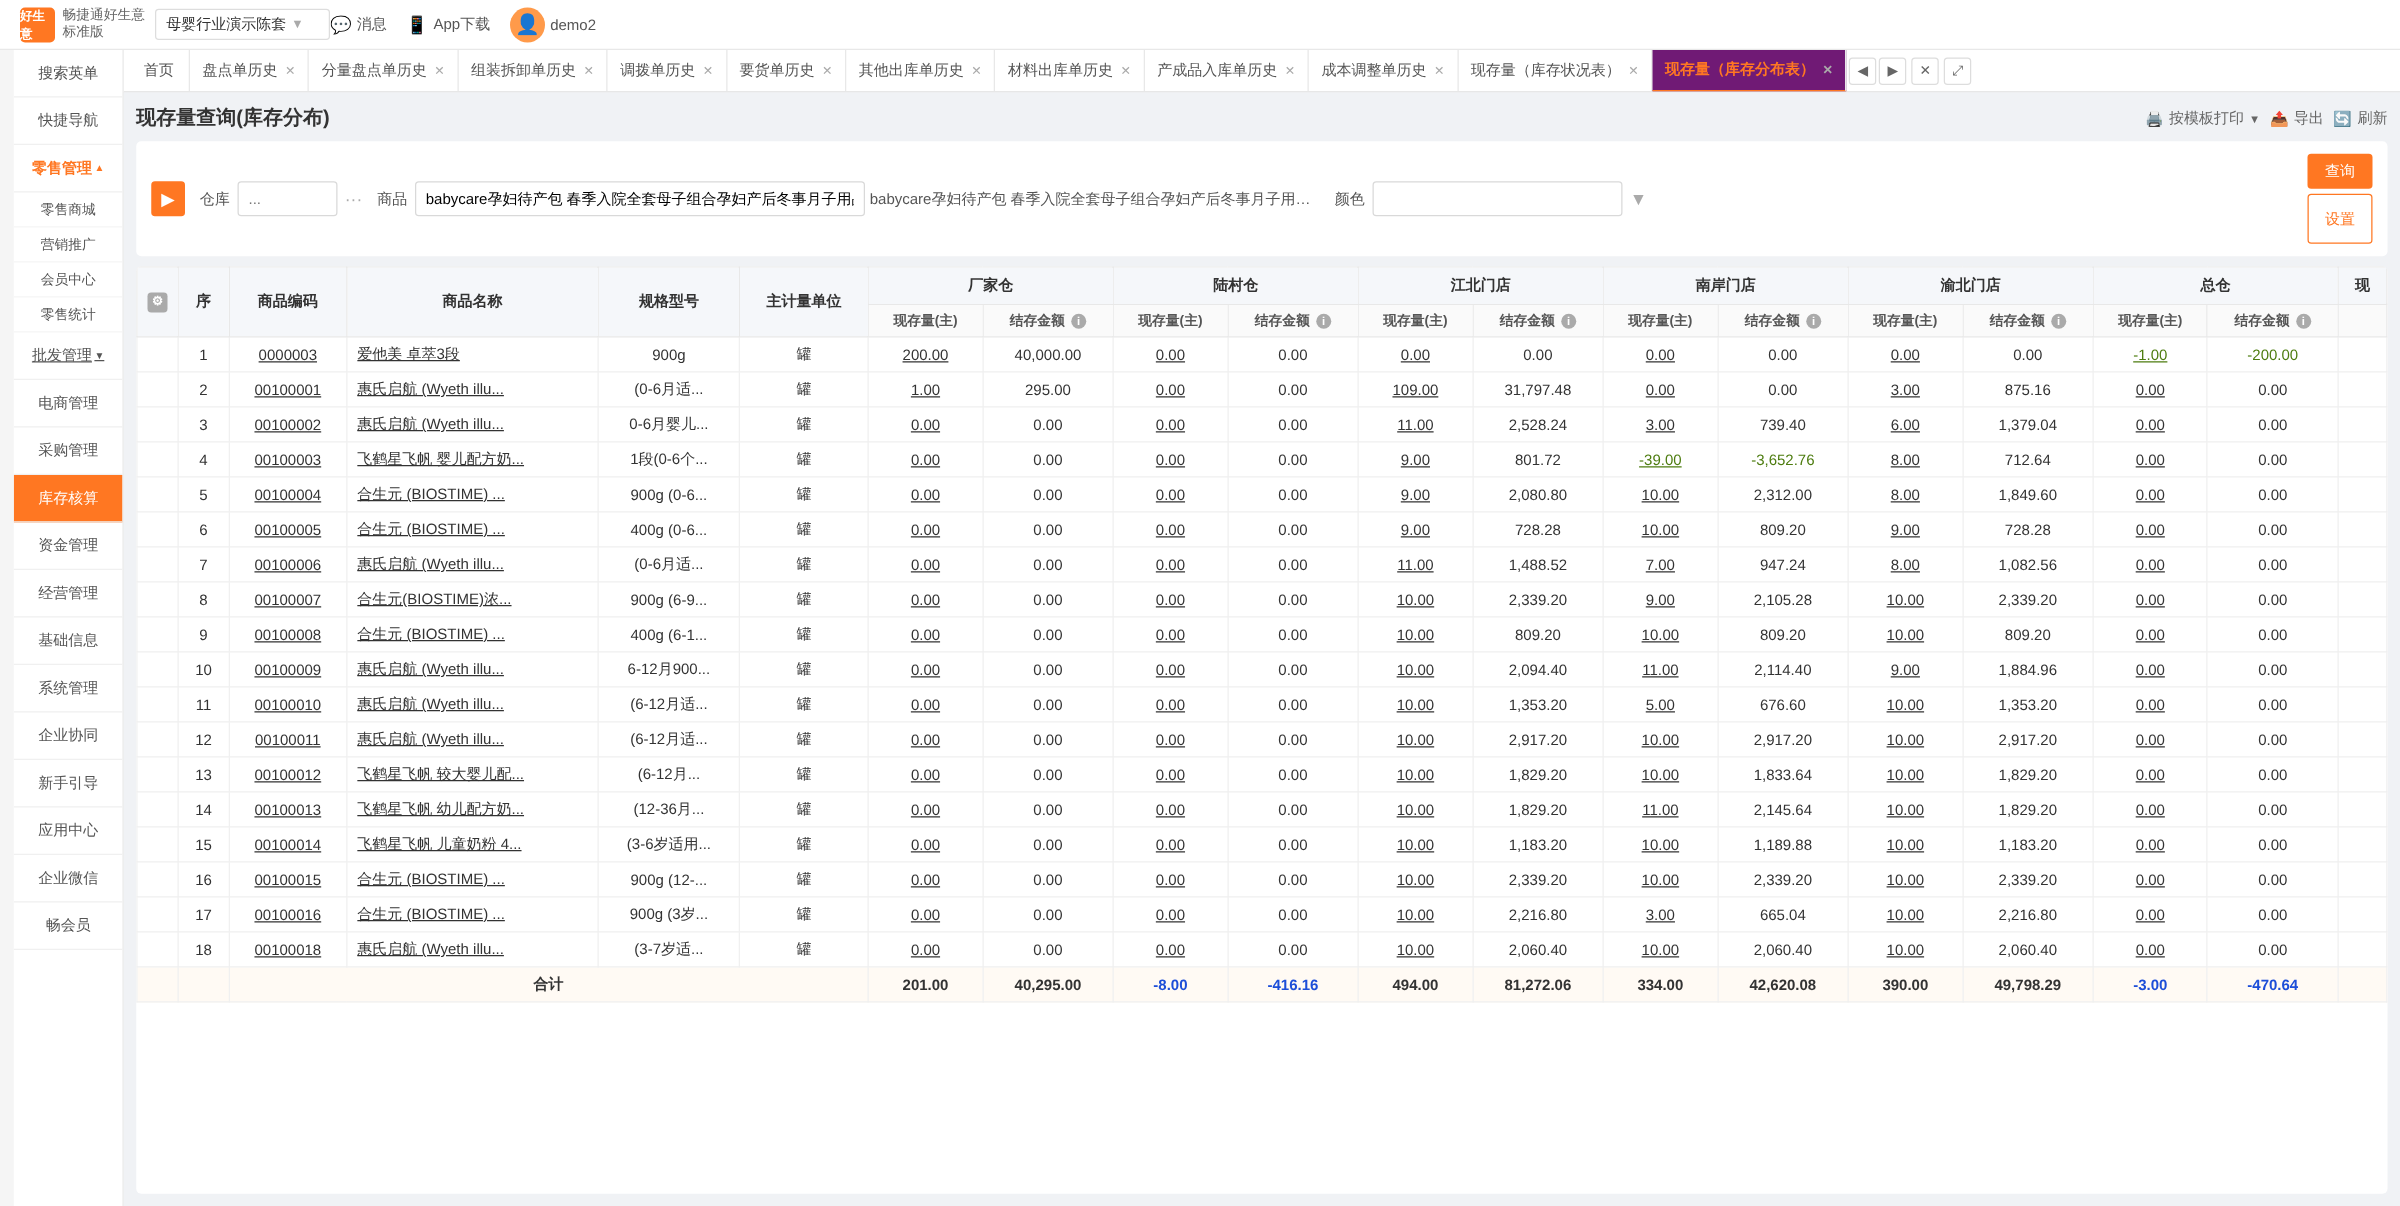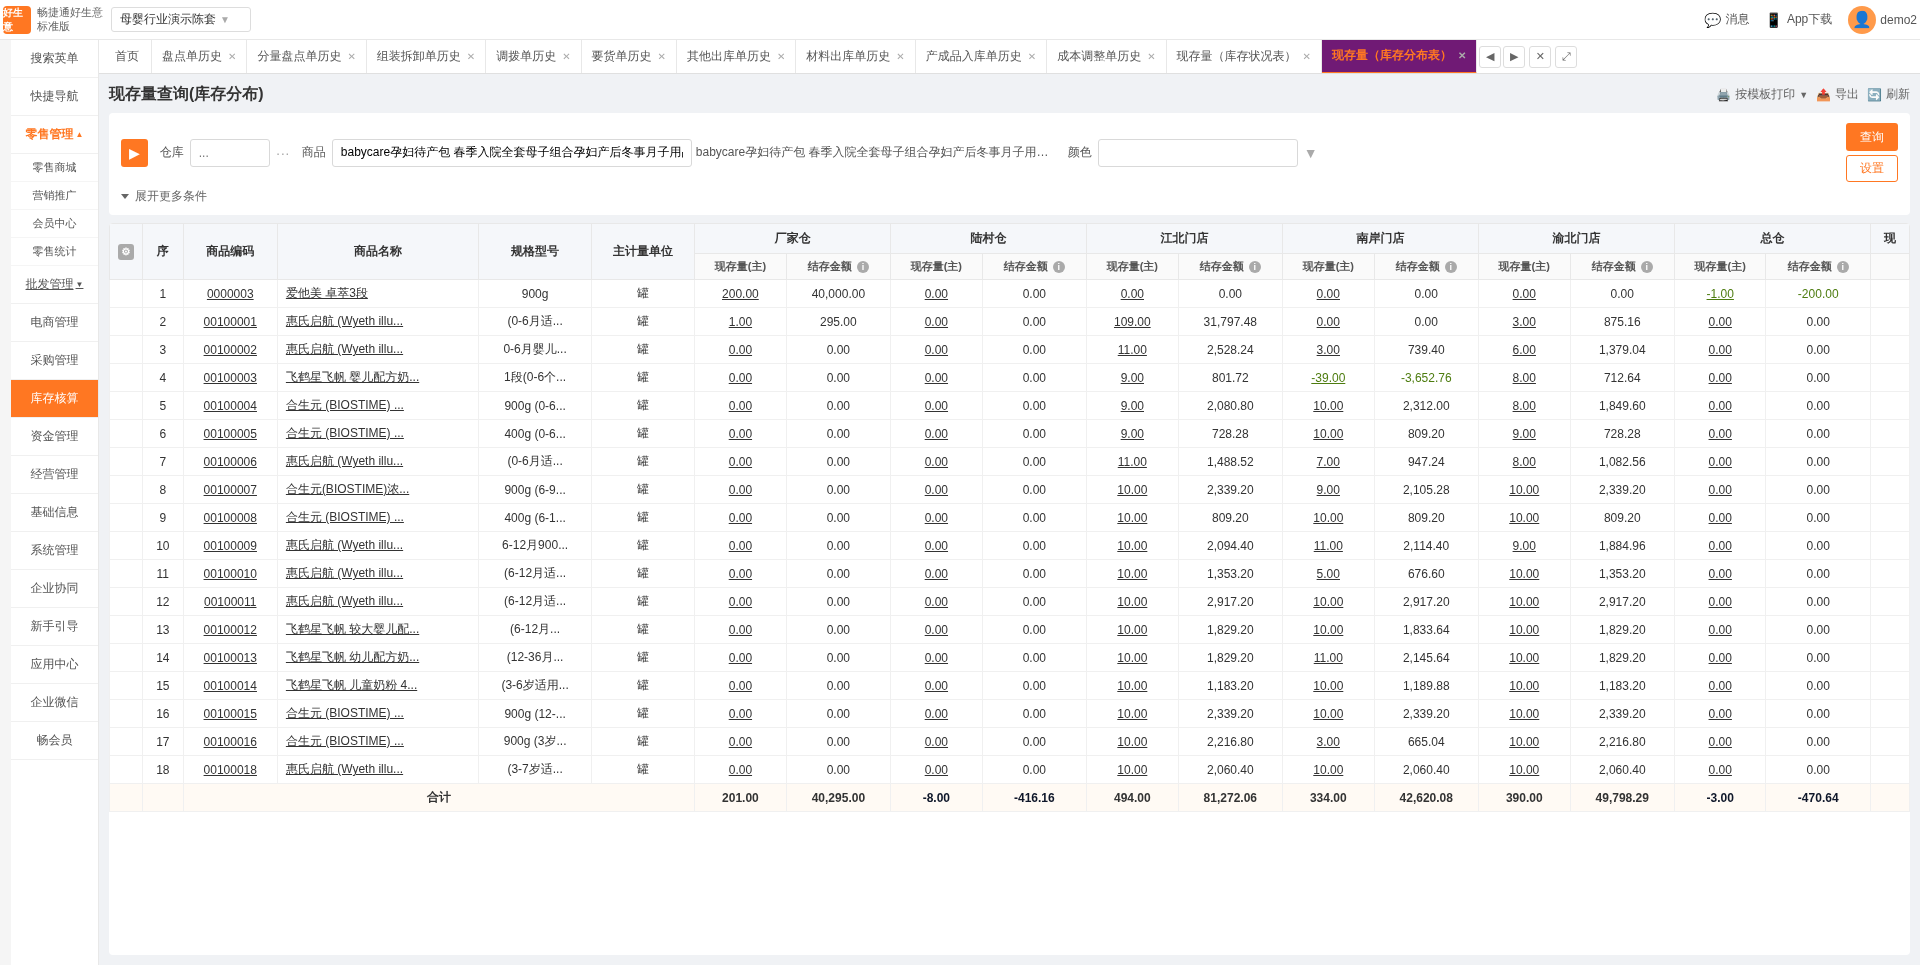--- a/index.html
+++ b/index.html
@@ -1,19 +1,19 @@
 <!DOCTYPE html>
 <html><head>
   <meta charset="utf-8">
   <style>
     * { box-sizing: border-box; margin: 0; padding: 0; }
     body { font-family: 'Microsoft YaHei', Arial, sans-serif; font-size: 12px; background: #f5f5f5; color: #333; overflow: hidden; }
 
     
-    .top-bar { height: 40px; background: #fff; display: flex; align-items: center; justify-content: space-between; border-bottom: 1px solid #e8e8e8; padding: 0 3px; }
+    .top-bar { height: 40px; background: #fff; display: flex; align-items: center; border-bottom: 1px solid #e8e8e8; padding: 0 16px; }
     .top-bar-left { display: flex; align-items: center; gap: 8px; }
     .logo-area { display: flex; align-items: center; gap: 6px; }
     .logo-icon { width: 28px; height: 28px; background: #ff7722; border-radius: 4px; display: flex; align-items: center; justify-content: center; color: white; font-size: 10px; font-weight: bold; }
     .logo-text { font-size: 11px; color: #666; line-height: 1.2; }
     .industry-select { border: 1px solid #ddd; border-radius: 3px; padding: 3px 20px 3px 8px; font-size: 12px; background: #fff; cursor: pointer; position: relative; display: flex; align-items: center; gap: 4px; }
     .top-bar-right { display: flex; align-items: center; gap: 16px; }
     .top-right-item { display: flex; align-items: center; gap: 4px; cursor: pointer; color: #555; font-size: 12px; }
     .avatar { width: 28px; height: 28px; background: #ff9a4a; border-radius: 50%; display: flex; align-items: center; justify-content: center; color: white; font-size: 11px; }
 
     
@@ -48,21 +48,21 @@
     .filter-bar { background: #fff; border-radius: 4px; padding: 10px 12px; margin-bottom: 8px; }
     .filter-row { display: flex; align-items: center; gap: 12px; flex-wrap: nowrap; }
     .filter-item { display: flex; align-items: center; gap: 6px; }
     .filter-label { color: #555; font-size: 12px; white-space: nowrap; }
     .filter-input { border: 1px solid #d9d9d9; border-radius: 3px; padding: 4px 8px; font-size: 12px; height: 28px; min-width: 80px; }
     .filter-input-wide { width: 360px; }
     .filter-input-color { width: 200px; }
     .filter-expand { display: flex; align-items: center; gap: 4px; color: #666; cursor: pointer; font-size: 12px; margin-top: 6px; }
     .expand-arrow { display: inline-block; width: 0; height: 0; border-left: 4px solid transparent; border-right: 4px solid transparent; border-top: 5px solid #666; margin-right: 2px; }
     .query-btn { background: #ff7722; color: white; border: none; border-radius: 3px; padding: 4px 14px; font-size: 12px; cursor: pointer; height: 28px; }
-    .setting-btn { background: #fff; color: #ff7722; border: 1px solid #ff7722; border-radius: 3px; padding: 4px 12px; font-size: 12px; cursor: pointer; height: 27px; }
+    .setting-btn { background: #fff; color: #ff7722; border: 1px solid #ff7722; border-radius: 3px; padding: 4px 12px; font-size: 12px; cursor: pointer; height: 40px; }
     .orange-arrow { background: #ff7722; color: white; border: none; border-radius: 3px; padding: 4px 8px; cursor: pointer; font-size: 14px; height: 28px; }
 
     
     .table-wrap { flex: 1; background: #fff; border-radius: 4px; overflow: auto; }
     table { width: 100%; border-collapse: collapse; font-size: 12px; }
     thead { position: sticky; top: 0; z-index: 10; }
     .th-group { background: #f5f7fa; }
     .th-group th { padding: 6px 8px; text-align: center; border: 1px solid #e8e8e8; font-weight: bold; color: #333; white-space: nowrap; }
     .th-sub { background: #fafafa; }
     .th-sub th { padding: 5px 8px; text-align: center; border: 1px solid #e8e8e8; font-size: 11px; color: #555; white-space: nowrap; }
@@ -73,21 +73,21 @@
     td.underline { text-decoration: underline; cursor: pointer; }
     .info-icon { display: inline-block; width: 12px; height: 12px; background: #aaa; border-radius: 50%; color: white; font-size: 9px; text-align: center; line-height: 12px; cursor: pointer; margin-left: 2px; }
 
     
     .table-wrap::-webkit-scrollbar { height: 8px; width: 8px; }
     .table-wrap::-webkit-scrollbar-track { background: #f1f1f1; }
     .table-wrap::-webkit-scrollbar-thumb { background: #ccc; border-radius: 4px; }
 
     
     .totals-row td { background: #fffaf4; }
-    .totals-row td.red { color: #0f172a; background: #fffaf4; }
+    .totals-row td.red { color: #1d4ed8; background: #fffaf4; }
   </style>
 </head>
 <body>
 
 <div class="top-bar">
   <div class="top-bar-left">
     <div class="logo-area">
       <div class="logo-icon">好生意</div>
       <div class="logo-text">
         <div>畅捷通好生意</div>
@@ -278,24 +278,20 @@
           <div style="font-size:12px;color:#555;max-width:360px;overflow:hidden;text-overflow:ellipsis;white-space:nowrap;margin-left:-8px;">babycare孕妇待产包 春季入院全套母子组合孕妇产后冬事月子用品 22件套 ...</div>
           <div class="filter-item">
             <span class="filter-label">颜色</span>
             <input class="filter-input filter-input-color" type="text" style="">
             <span style="color:#aaa;cursor:pointer;font-size:14px;">▼</span>
           </div>
           <div style="display:flex;flex-direction:column;gap:4px;margin-left:auto;">
             <button class="query-btn">查询</button>
             <button class="setting-btn">设置</button>
           </div>
-        </div>
-        <div class="filter-expand">
-          <span class="expand-arrow"></span>
-          <span>展开更多条件</span>
         </div>
       </div>
 
       <div class="table-wrap">
         <table>
           <thead>
             <tr class="th-group">
               <th rowspan="2" style="width:32px;">
                 <span style="display:inline-block;width:16px;height:16px;background:#aaa;border-radius:3px;color:white;font-size:10px;line-height:16px;text-align:center;">⚙</span>
               </th>

